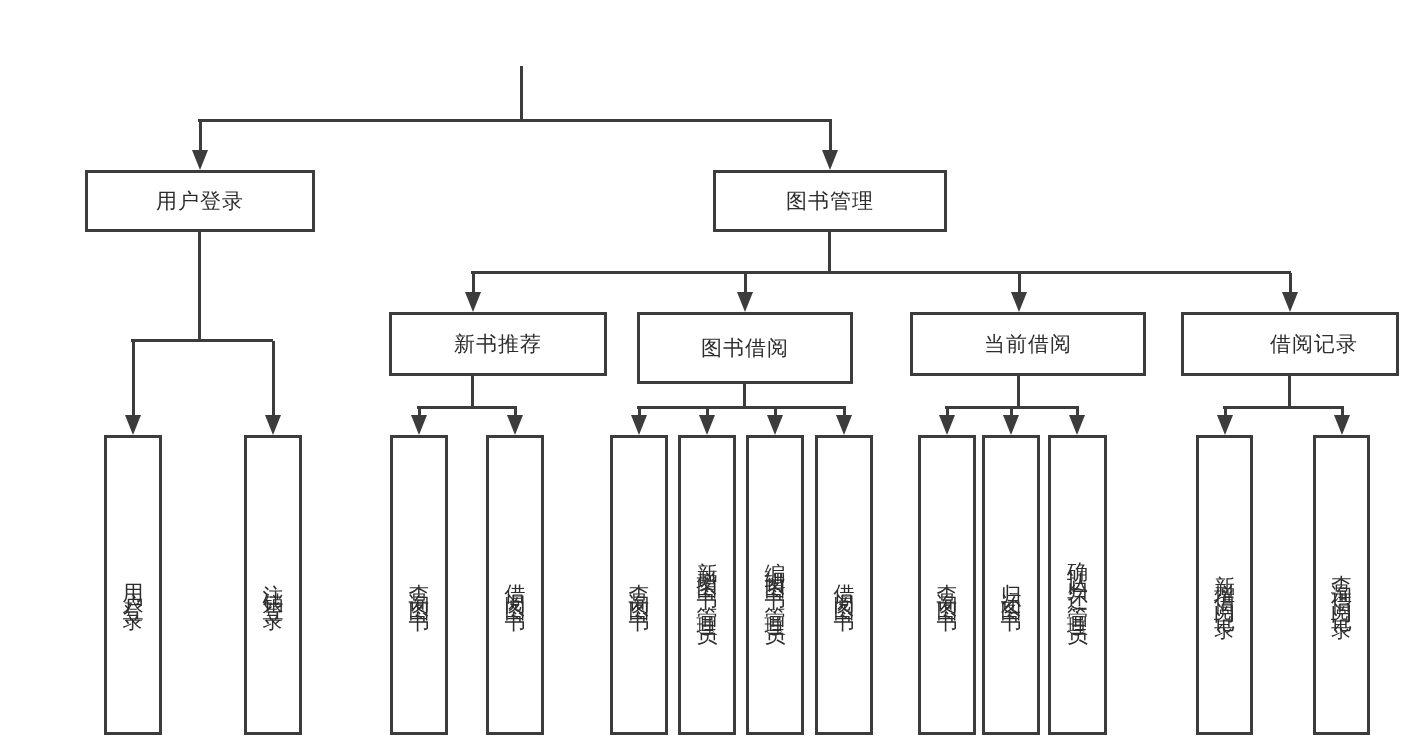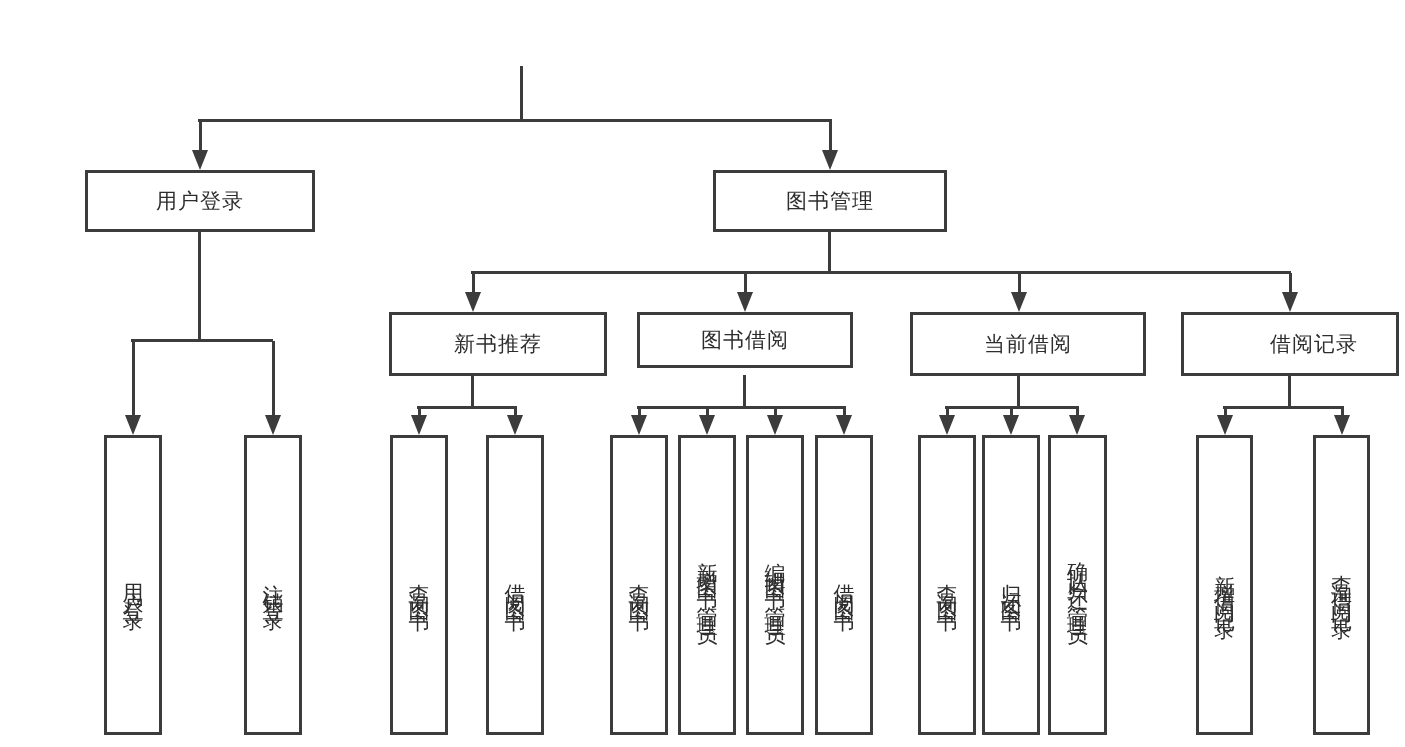--- a/index.html
+++ b/index.html
@@ -101,21 +101,21 @@
   <div class="vline" style="left:828px;top:231px;height:42px;"></div>
   <div class="hline" style="left:471px;top:271px;width:820px;"></div>
   <div class="arrow" style="left:465px;top:273px;height:39px;"></div>
   <div class="arrow" style="left:737px;top:273px;height:39px;"></div>
   <div class="arrow" style="left:1011px;top:273px;height:39px;"></div>
   <div class="arrow" style="left:1282px;top:273px;height:39px;"></div>
 
   <div class="box" style="left:364px;top:312px;width:218px;height:64px;margin-left:25px;">
     <span>新书推荐</span>
   </div>
-  <div class="box" style="left:637px;top:312px;width:216px;height:56px;">
+  <div class="box" style="left:637px;top:312px;width:216px;height:72px;">
     <span>图书借阅</span>
   </div>
   <div class="box" style="left:910px;top:312px;width:236px;height:64px;">
     <span>当前借阅</span>
   </div>
   <div class="box" style="left:1181px;top:312px;width:218px;height:64px;padding-left:48px;">
     <span>借阅记录</span>
   </div>
 
   <div class="vline" style="left:471px;top:375px;height:33px;"></div>

